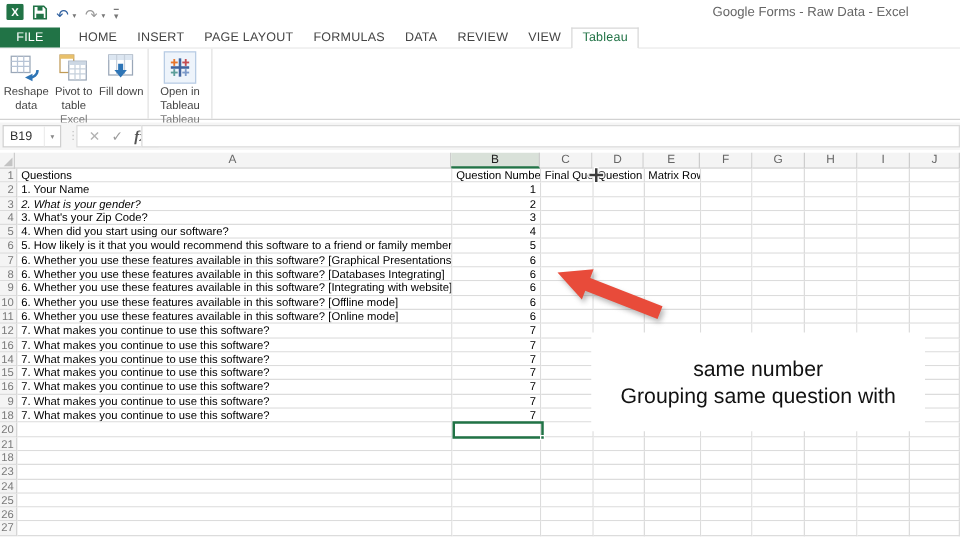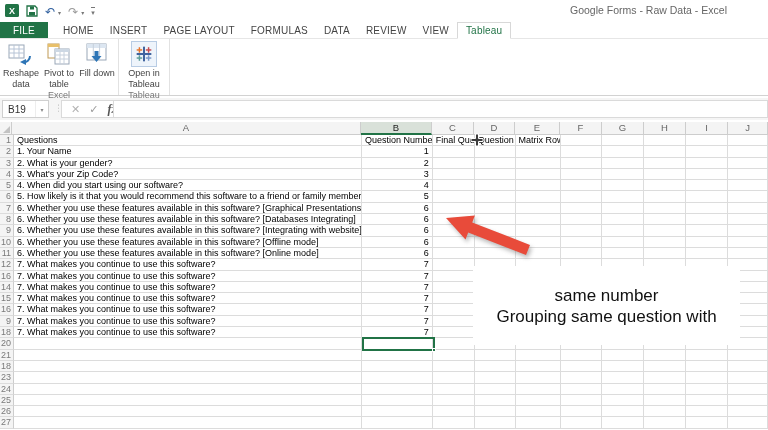--- a/index.html
+++ b/index.html
@@ -242,21 +242,21 @@
           <div class="cell" style="width: 41px;"></div>
           <div class="cell" style="width: 45px;"></div>
           <div class="cell" style="width: 42px;"></div>
           <div class="cell" style="width: 42px;"></div>
           <div class="cell" style="width: 42px;"></div>
           <div class="cell" style="width: 42px;"></div>
           <div class="cell" style="width: 40px;"></div>
         </div>
         <div class="row">
           <div class="rn">3</div>
-          <div class="cell" style="width: 349px;">2. What is your gender?</div>
+          <div class="cell" style="width: 349px; font-style: italic;">2. What is your gender?</div>
           <div class="cell num" style="width: 71px;">2</div>
           <div class="cell" style="width: 42px;"></div>
           <div class="cell" style="width: 41px;"></div>
           <div class="cell" style="width: 45px;"></div>
           <div class="cell" style="width: 42px;"></div>
           <div class="cell" style="width: 42px;"></div>
           <div class="cell" style="width: 42px;"></div>
           <div class="cell" style="width: 42px;"></div>
           <div class="cell" style="width: 40px;"></div>
         </div>

